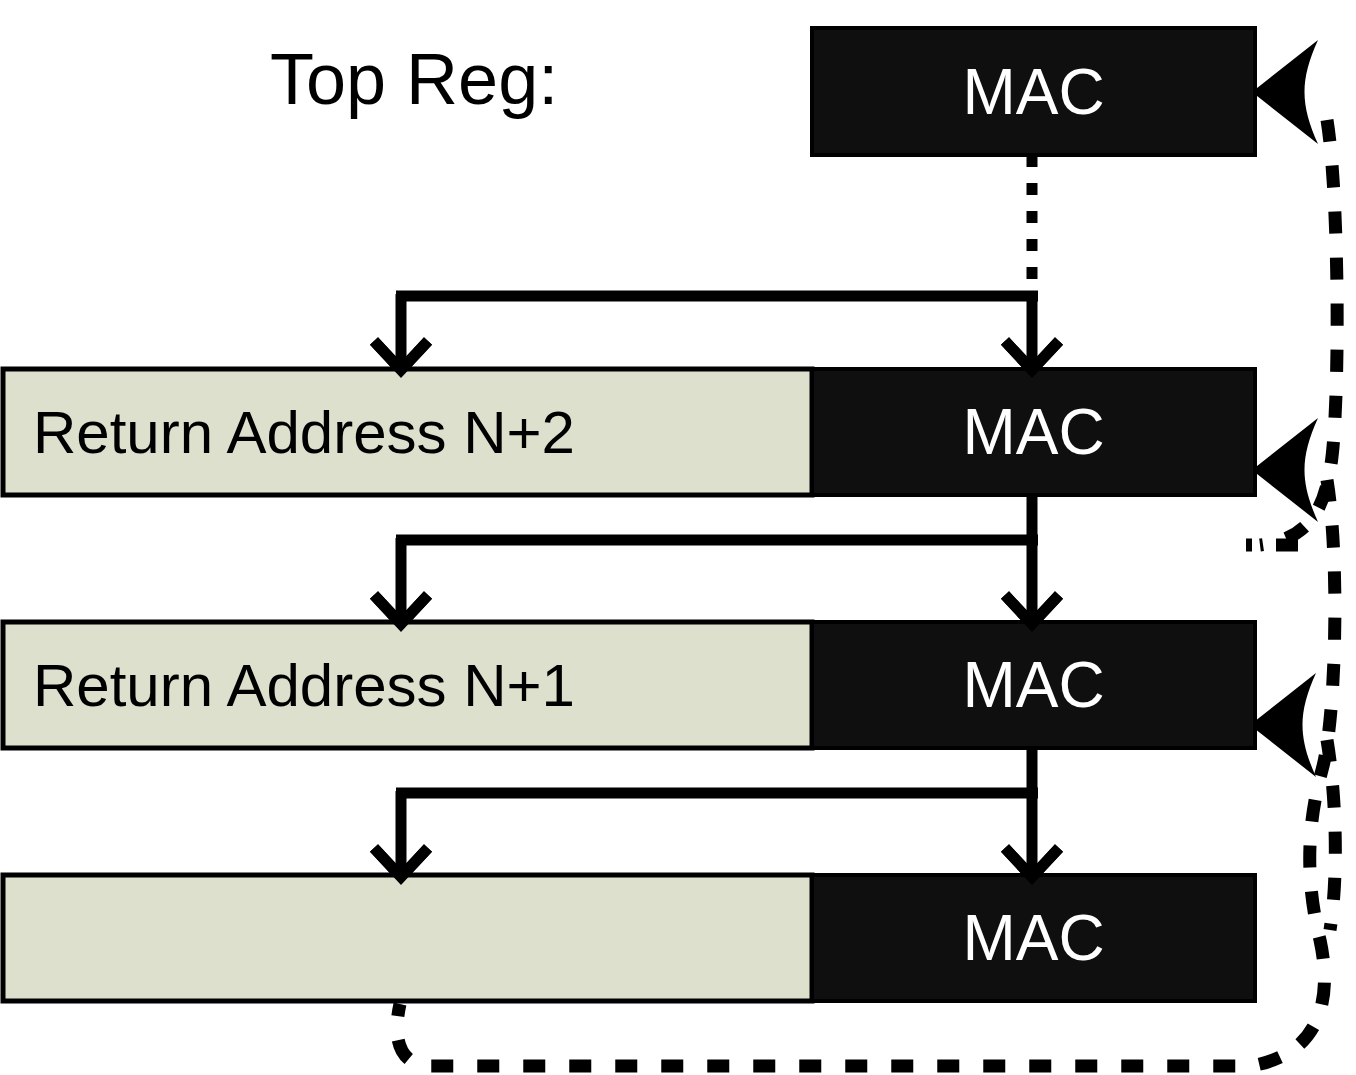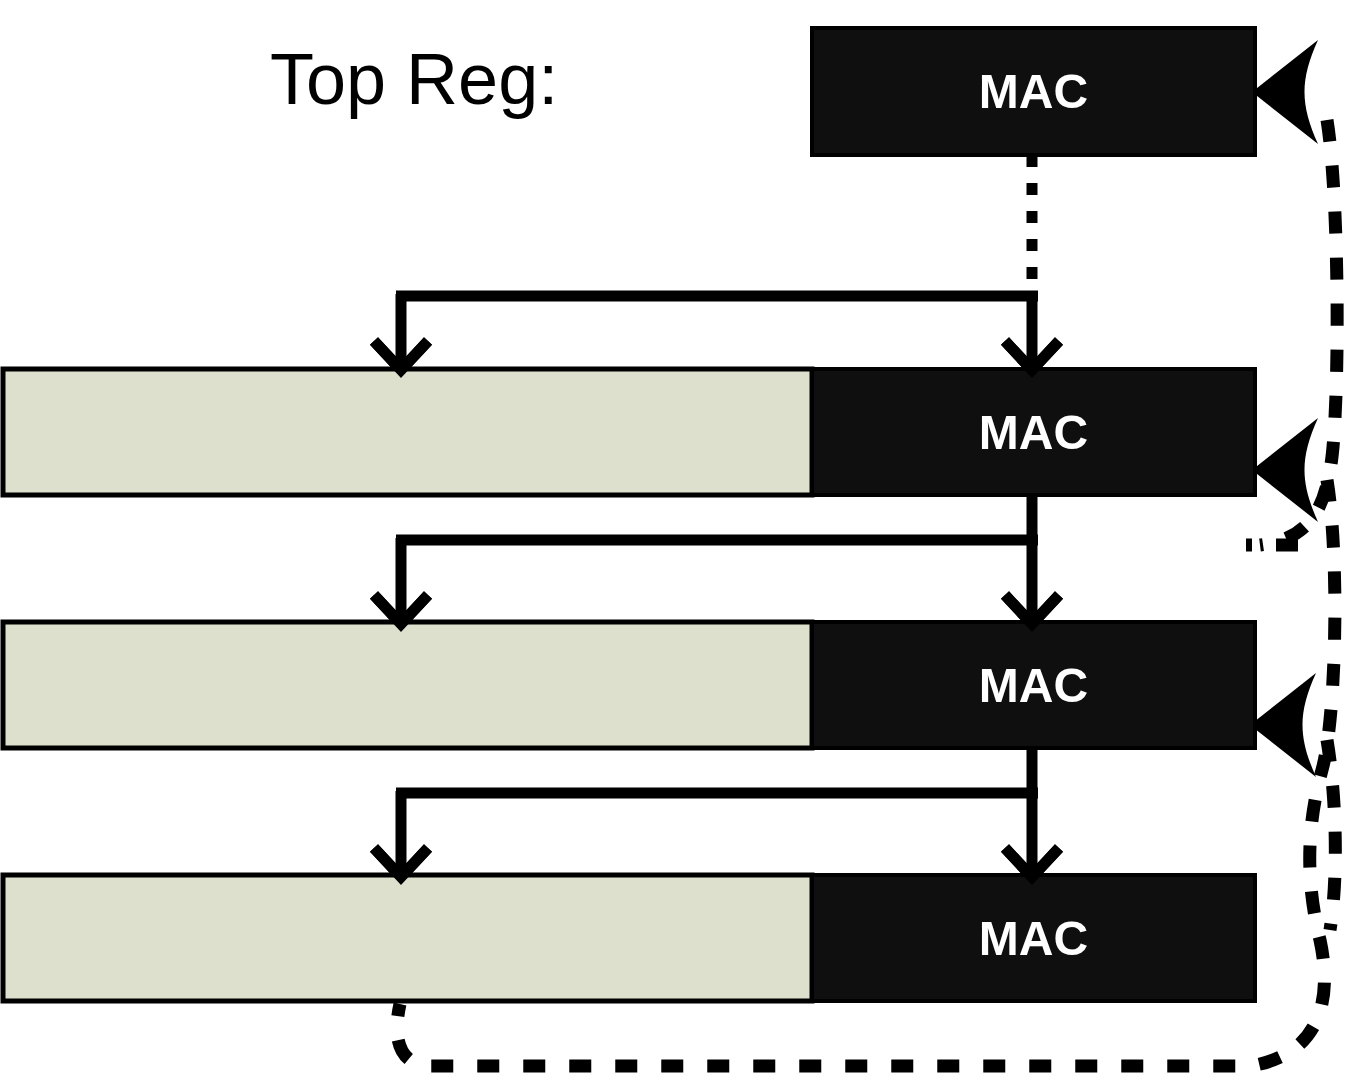--- a/index.html
+++ b/index.html
@@ -38,23 +38,22 @@
     white-space: nowrap;
   }
   .addr-label {
     color: #000000;
     font-size: 60px;
     padding-left: 30px;
     justify-content: flex-start;
   }
   .mac-label {
     color: #ffffff;
-    font-size: 48px;
+    font-size: 64px;
     justify-content: center;
-    font-weight: bold;
   }
   .top-reg-label {
     position: absolute;
     left: 270px;
     top: 38px;
     font-size: 72px;
     color: #000000;
     font-family: "Liberation Sans", sans-serif;
     white-space: nowrap;
   }
@@ -139,20 +138,22 @@
       <polyline points="1005,848 1032,877 1059,848" fill="none" stroke="#000000" stroke-width="11"></polyline>
     </g>
   </svg>
 
   <div class="layer-text">
 
     <div class="top-reg-label">Top Reg:</div>
 
     <div class="cell-label mac-label" style="left:812px; top:28px; width:443px; height:127px;">MAC</div>
 
+    <div class="cell-label addr-label" style="left:3px; top:369px; width:809px; height:126px;">Return Address N+2</div>
     <div class="cell-label mac-label" style="left:812px; top:369px; width:443px; height:126px;">MAC</div>
 
+    <div class="cell-label addr-label" style="left:3px; top:622px; width:809px; height:126px;">Return Address N+1</div>
     <div class="cell-label mac-label" style="left:812px; top:622px; width:443px; height:126px;">MAC</div>
 
     <div class="cell-label mac-label" style="left:812px; top:875px; width:443px; height:126px;">MAC</div>
 
   </div>
 </div>
 
 </body></html>

